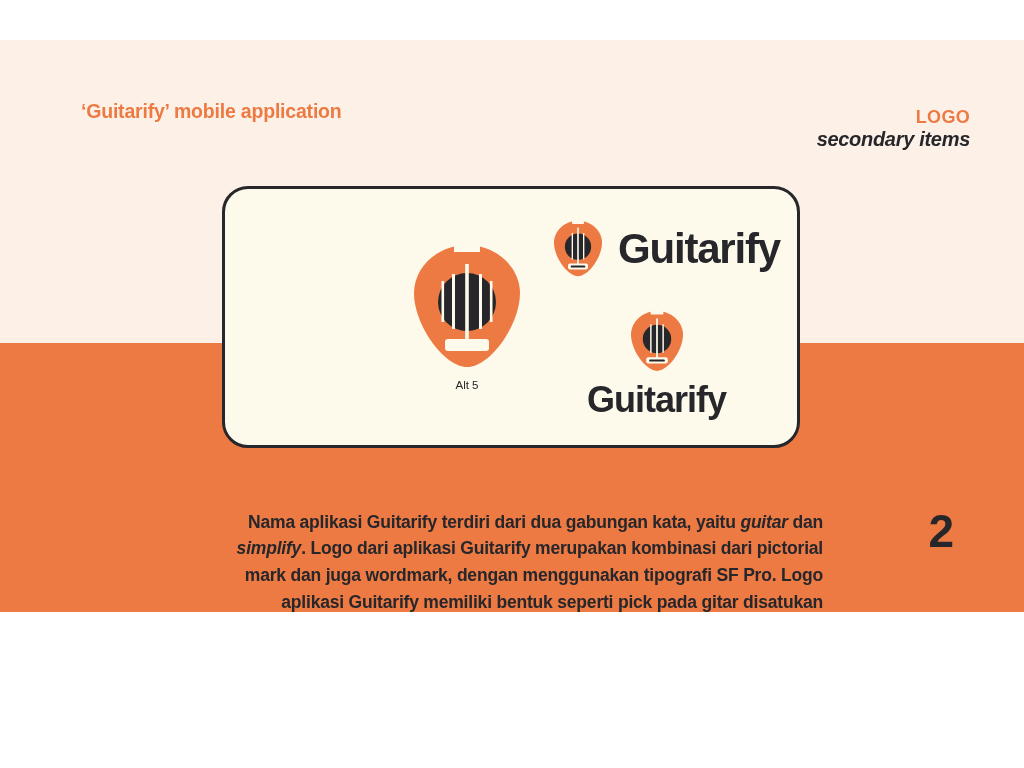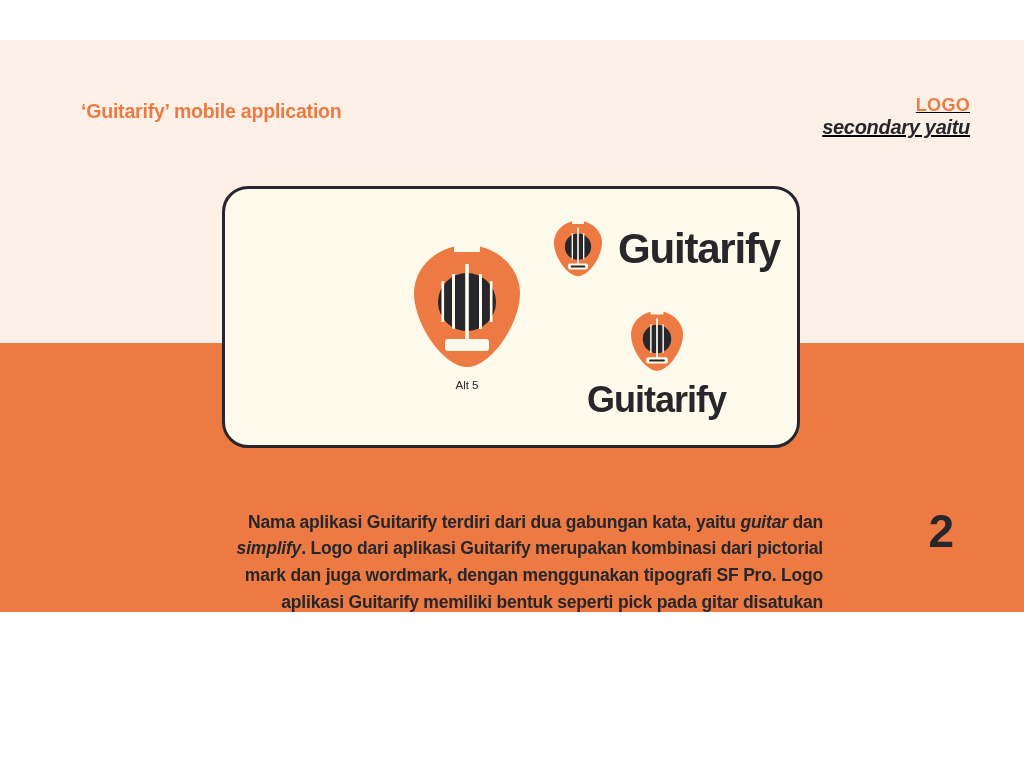--- a/index.html
+++ b/index.html
@@ -36,24 +36,23 @@
     top: 60px;
     font-size: 19.5px;
     font-weight: bold;
     color: #ED7A43;
     letter-spacing: -0.2px;
     white-space: nowrap;
   }
   #hdr-right {
     position: absolute;
     right: 54px;
-    top: 56px;
+    top: 68px;
     text-align: right;
     line-height: 1.08;
-    text-decoration: underline;
   }
   #hdr-logo {
     font-size: 18px;
     font-weight: bold;
     color: #ED7A43;
     letter-spacing: 0.3px;
   }
   #hdr-sub {
     font-size: 20px;
     font-weight: bold;
@@ -149,21 +148,21 @@
 <body>
 
 <div id="slide">
 
   <div id="band-bottom"></div>
 
   <div id="hdr-left">‘Guitarify’ mobile application</div>
 
   <div id="hdr-right">
     <div id="hdr-logo">LOGO</div>
-    <div id="hdr-sub">secondary yaitu</div>
+    <div id="hdr-sub">secondary items</div>
   </div>
 
   <div id="card">
 
 
     <div class="pick-wrap" style="left:187px; top:52px; width:110px; height:130px;">
       <svg viewBox="0 0 110 130" width="110" height="130">
         <path d="M55 4 C 84 4 108 26 108 52 C 108 84 78 126 55 126 C 32 126 2 84 2 52 C 2 26 26 4 55 4 Z" fill="#ED7A43"></path>
         <rect x="42" y="0" width="26" height="11" fill="#FDFAEC"></rect>
         <circle cx="55" cy="61" r="29" fill="#26262B"></circle>

